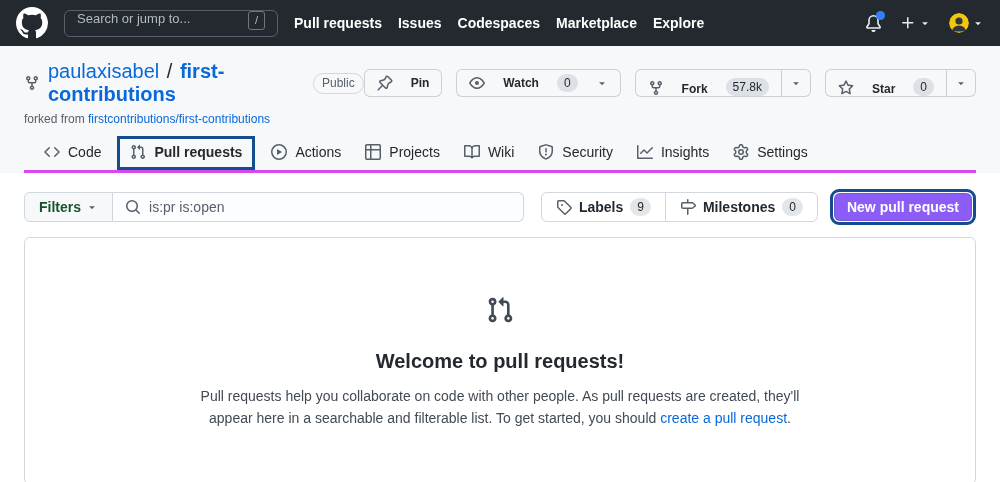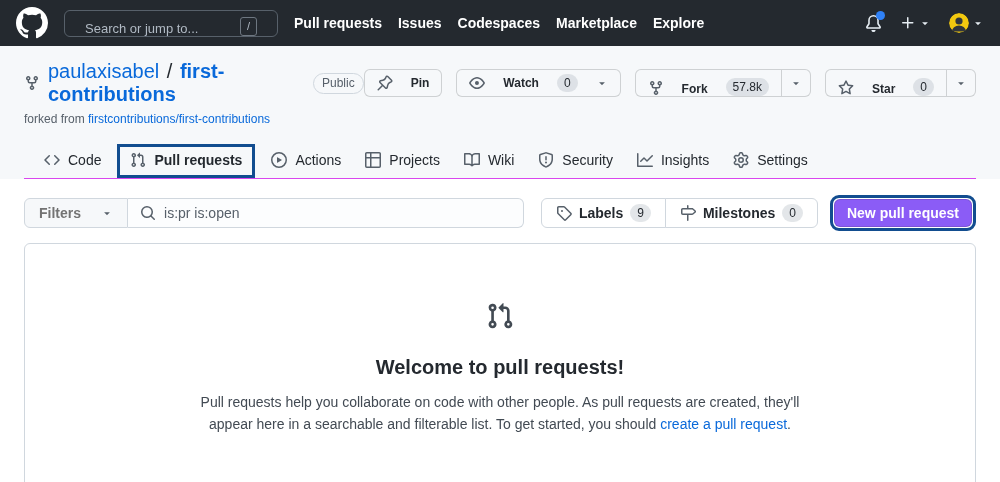--- a/index.html
+++ b/index.html
@@ -7,21 +7,21 @@
   body {
     font-family: "Liberation Sans", sans-serif;
     background:#fff; color:#24292f; overflow:hidden; position:relative;
   }
   svg { display:block; }
 
   
   .gh-header { background:#24292f; height:46px; display:flex; align-items:center; padding:0 16px; gap:16px; }
   .gh-logo { color:#fff; cursor:pointer; }
   .hdr-search { width:214px; height:27px; border:1px solid #57606a; border-radius:6px;
-    display:flex; align-items:flex-end; justify-content:space-between; padding:0 20px;
+    display:flex; align-items:flex-start; justify-content:space-between; padding:0 12px;
     color:#b1bac4; font-size:13px; cursor:text; }
   .slash-key { border:1px solid #6e7781; border-radius:3px; min-width:17px; height:19px;
     display:flex; align-items:center; justify-content:center; font-size:11px; color:#b1bac4; }
   .hdr-nav { display:flex; gap:16px; align-items:center; }
   .hdr-nav .nav-link { color:#fff; font-size:14px; font-weight:700; cursor:pointer; white-space:nowrap; }
   .hdr-right { margin-left:auto; display:flex; align-items:center; gap:18px; color:#e6edf3; }
   .bell-wrap { position:relative; cursor:pointer; }
   .bell-dot { position:absolute; top:-4px; right:-3px; width:9px; height:9px; border-radius:50%; background:#2f81f7; }
   .plus-wrap, .avatar-wrap { display:flex; align-items:center; gap:3px; cursor:pointer; }
   .avatar { width:20px; height:20px; border-radius:50%; overflow:hidden; }
@@ -45,33 +45,33 @@
     font-size:12px; font-weight:500; line-height:18px; }
   .btn-group { display:flex; }
   .btn-group .btn:first-child { border-radius:6px 0 0 6px;align-items:flex-end; }
   .btn-group .btn-caret { border-radius:0 6px 6px 0; margin-left:-1px; padding:0 8px; }
   .caret { color:#57606a; }
   .caret-light { color:#e6edf3; }
   .forked-from { font-size:12px; color:#57606a; margin-top:6px; }
   .forked-from .fork-link { color:#0969da; cursor:pointer; }
 
   
-  .tab-nav { display:flex; align-items:flex-end; margin-top:18px; padding:0 8px; border-bottom:1px solid #d946ef;text-align:right; }
+  .tab-nav { display:flex; align-items:flex-end; margin-top:10px; padding:0 8px; border-bottom:3px solid #d946ef;text-align:right; }
   .tab { display:flex; align-items:center; gap:8px; padding:8px 8px 10px; margin:0 4px;
     font-size:14px; color:#24292f; cursor:pointer; white-space:nowrap; }
   .tab .tab-icon { color:#57606a; }
   .tab.active { font-weight:700; border:3px solid #124d8f; padding:5px 10px 7px; }
 
   
   .content { padding:16px 24px; background:#fff; }
   .filter-row { display:flex; align-items:center; }
   .filters-group { display:flex; width:607px; height:30px; }
-  .filters-btn { display:flex; align-items:center; gap:20px; padding:0 14px; background:#f6f8fa;
+  .filters-btn { display:flex; align-items:center; gap:5px; padding:0 14px; background:#f6f8fa;
     border:1px solid #d0d7de; border-radius:6px 0 0 6px; font-size:14px; font-weight:600;
-    color:#737373; cursor:pointer; }
+    color:#14532d; cursor:pointer; }
   .filter-input { flex:1; display:flex; align-items:center; gap:8px; background:#fcfdfe;
     border:1px solid #d0d7de; border-left:0; border-radius:0 6px 6px 0; padding:0 12px;
     color:#57606a; font-size:14px; cursor:text; }
   .filter-input .s-icon { color:#57606a; }
   .lm-group { display:flex; margin-left:17px; height:30px; }
   .lm-btn { display:flex; align-items:center; gap:7px; padding:0 14px; background:#fff;
     border:1px solid #d0d7de; font-size:14px; font-weight:600; color:#24292f; cursor:pointer; }
   .lm-btn:first-child { border-radius:6px 0 0 6px; }
   .lm-btn:last-child { border-radius:0 6px 6px 0; margin-left:-1px; }
   .lm-btn .b-icon { color:#57606a; }

